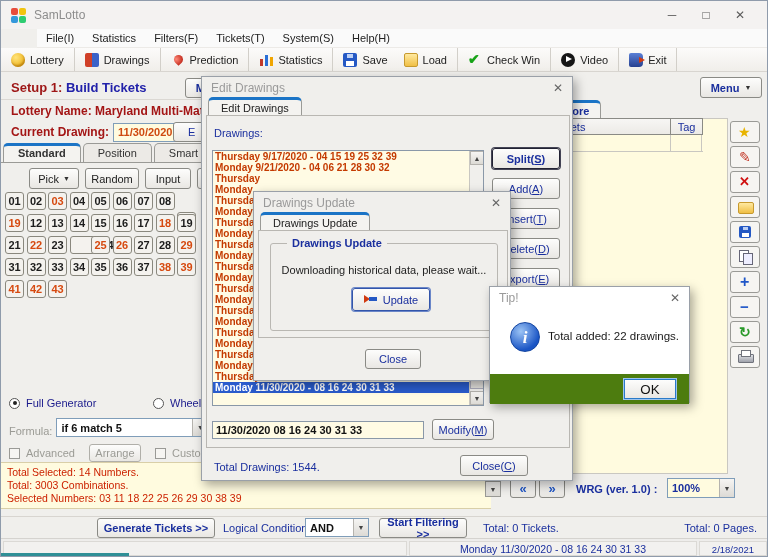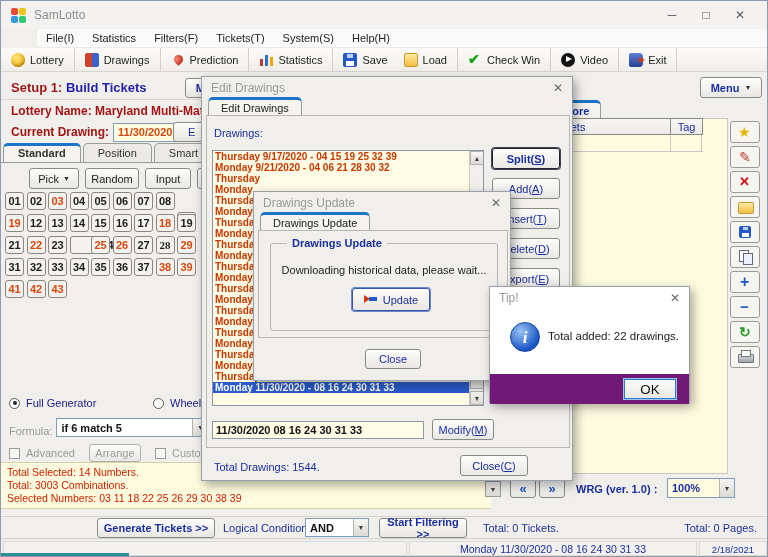--- a/index.html
+++ b/index.html
@@ -208,21 +208,21 @@
   #update-close-btn { position:absolute; left:111px; top:157px; width:56px; height:20px; }
 
   
   #dlg-tip { left:488px; top:285px; width:201px; height:117px; z-index:30; background:#fff; }
   #dlg-tip .dlg-title { background:#fff; }
   #tip-body { position:absolute; left:0; top:22px; width:100%; height:65px; background:#fff; }
   #info-icon { position:absolute; left:20px; top:13px; width:30px; height:30px; border-radius:50%;
                background:radial-gradient(circle at 35% 30%,#9cc4f5,#1a55c5 70%); border:1px solid #1445a0;
                color:#fff; font:italic bold 17px "Liberation Serif",serif; text-align:center; line-height:29px; }
   #tip-message { position:absolute; left:58px; top:21px; color:#1a1a1a; font-size:11.5px; }
-  #tip-footer { position:absolute; left:0; top:87px; width:100%; height:30px; background:#701a75; }
+  #tip-footer { position:absolute; left:0; top:87px; width:100%; height:30px; background:#4d7c0f; }
   #tip-ok-btn { position:absolute; right:13px; top:5px; width:52px; height:20px; color:#111;
                 background:linear-gradient(#fdfdfc,#e9e7e3); border:1px solid #2a7ac8; box-shadow:0 0 0 1px #9cc4ee; }
 </style>
 </head>
 <body>
 
 <div id="screen">
 
   <div id="titlebar">
     <span id="app-logo">
@@ -361,21 +361,21 @@
       <button class="num" style="left: 133px; top: 213px;">17</button>
       <button class="num sel" style="left: 154.5px; top: 213px;">18</button>
       <button class="num" style="left: 176px; top: 213px;">19</button>
       <button class="num" style="left: 4px; top: 235px;">21</button>
       <button class="num sel" style="left: 25.5px; top: 235px;">22</button>
       <button class="num" style="left: 47px; top: 235px;">23</button>
       <button class="num" style="left: 68.5px; top: 235px; padding-left: 37px;">24</button>
       <button class="num sel" style="left: 90px; top: 235px;">25</button>
       <button class="num sel" style="left: 111.5px; top: 235px;">26</button>
       <button class="num" style="left: 133px; top: 235px;">27</button>
-      <button class="num" style="left: 154.5px; top: 235px; font-family: Liberation Serif, serif;">28</button>
+      <button class="num" style="left: 154.5px; top: 235px;">28</button>
       <button class="num sel" style="left: 176px; top: 235px;">29</button>
       <button class="num" style="left: 4px; top: 257px;">31</button>
       <button class="num" style="left: 25.5px; top: 257px;">32</button>
       <button class="num" style="left: 47px; top: 257px;">33</button>
       <button class="num" style="left: 68.5px; top: 257px;">34</button>
       <button class="num" style="left: 90px; top: 257px;">35</button>
       <button class="num" style="left: 111.5px; top: 257px;">36</button>
       <button class="num" style="left: 133px; top: 257px;">37</button>
       <button class="num sel" style="left: 154.5px; top: 257px;">38</button>
       <button class="num sel" style="left: 176px; top: 257px;">39</button>

